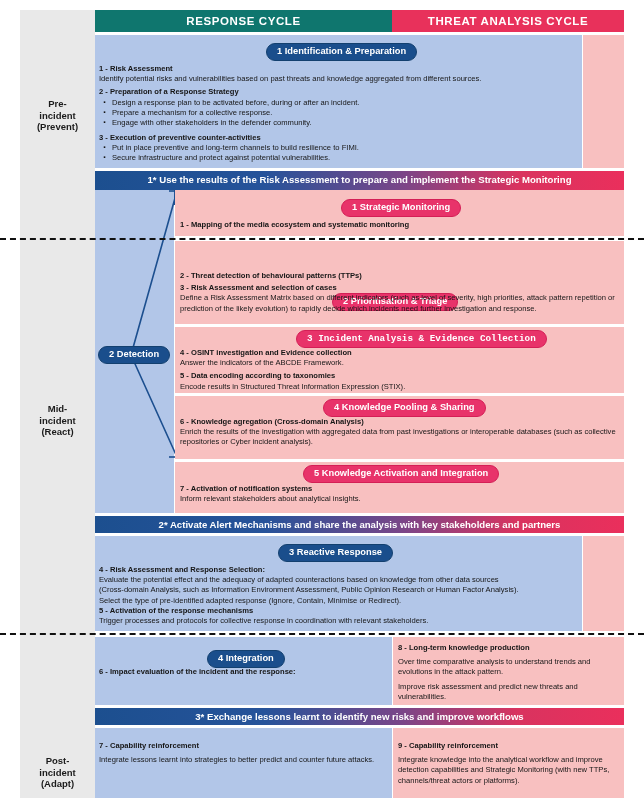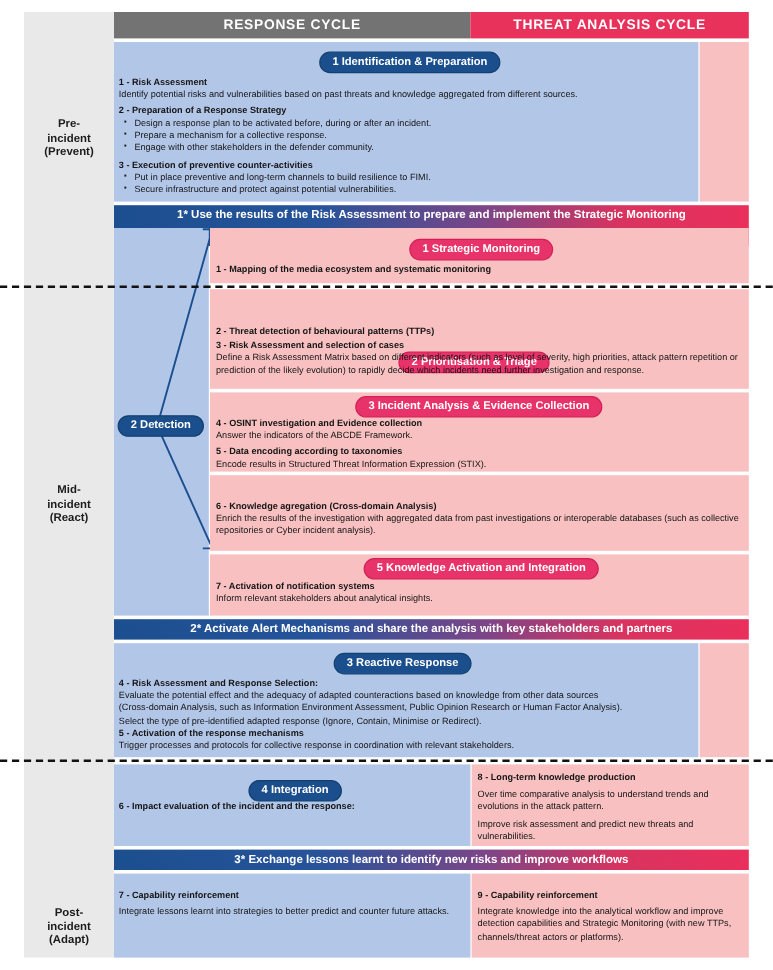--- a/index.html
+++ b/index.html
@@ -22,21 +22,21 @@
     position:absolute;left:20px;width:75px;
     text-align:center;font-size:9.5px;font-weight:bold;color:#1b1b1b;
     line-height:11.5px;
   }
   .phase-label span{display:block;}
 
   
   .blk{position:absolute;box-sizing:border-box;}
   .blue{background:#b2c6e8;}
   .pink{background:#f8c0c0;}
-  .navy-head{background:#737373;}
+  .navy-head{background:#0f766e;}
   .crim-head{background:#e8315b;}
 
   .hdr-text{
     color:#ffffff;font-weight:bold;font-size:11.5px;letter-spacing:.6px;
     text-align:center;line-height:22px;white-space:nowrap;
   }
 
   .grad-bar{
     background:linear-gradient(to right,#1c4f8f 0%,#26539a 32%,#7a4688 58%,#d9335f 80%,#ea2f5c 100%);
   }
@@ -153,29 +153,30 @@
 
   <div class="blk pink" style="left:175px;top:241px;width:449px;height:83px;"></div>
   <div class="pill crim" style="left:332px;top:249px;margin-top:44px;">2 Prioritisation &amp; Triage</div>
   <div class="txt" style="left:180px;top:271px;width:440px;">
     <span class="hd">2 - Threat detection of behavioural patterns (TTPs)</span>
     <span class="hd" style="margin-top:2px;">3 - Risk Assessment and selection of cases</span>
     <span class="p">Define a Risk Assessment Matrix based on different indicators (such as level of severity, high priorities, attack pattern repetition or prediction of the likely evolution) to rapidly decide which incidents need further investigation and response.</span>
   </div>
 
   <div class="blk pink" style="left:175px;top:327px;width:449px;height:66px;"></div>
-  <div class="pill crim" style="left:296px;top:330px;">3 Incident Analysis &amp; Evidence Collection</div>
+  <div class="pill crim" style="left:296px;top:330px;font-family:Liberation Mono, monospace;">3 Incident Analysis &amp; Evidence Collection</div>
   <div class="txt" style="left:180px;top:348px;width:440px;">
     <span class="hd">4 - OSINT investigation and Evidence collection</span>
     <span class="p">Answer the indicators of the ABCDE Framework.</span>
     <span class="hd" style="margin-top:3px;">5 - Data encoding according to taxonomies</span>
     <span class="p">Encode results in Structured Threat Information Expression (STIX).</span>
   </div>
 
   <div class="blk pink" style="left:175px;top:396px;width:449px;height:63px;"></div>
+  <div class="pill crim" style="left:323px;top:399px;">4 Knowledge Pooling &amp; Sharing</div>
   <div class="txt" style="left:180px;top:417px;width:440px;">
     <span class="hd">6 - Knowledge agregation (Cross-domain Analysis)</span>
     <span class="p">Enrich the results of the investigation with aggregated data from past investigations or interoperable databases (such as collective repositories or Cyber incident analysis).</span>
   </div>
 
   <div class="blk pink" style="left:175px;top:462px;width:449px;height:51px;"></div>
   <div class="pill crim" style="left:303px;top:465px;">5 Knowledge Activation and Integration</div>
   <div class="txt" style="left:180px;top:484px;width:440px;">
     <span class="hd">7 - Activation of notification systems</span>
     <span class="p">Inform relevant stakeholders about analytical insights.</span>

